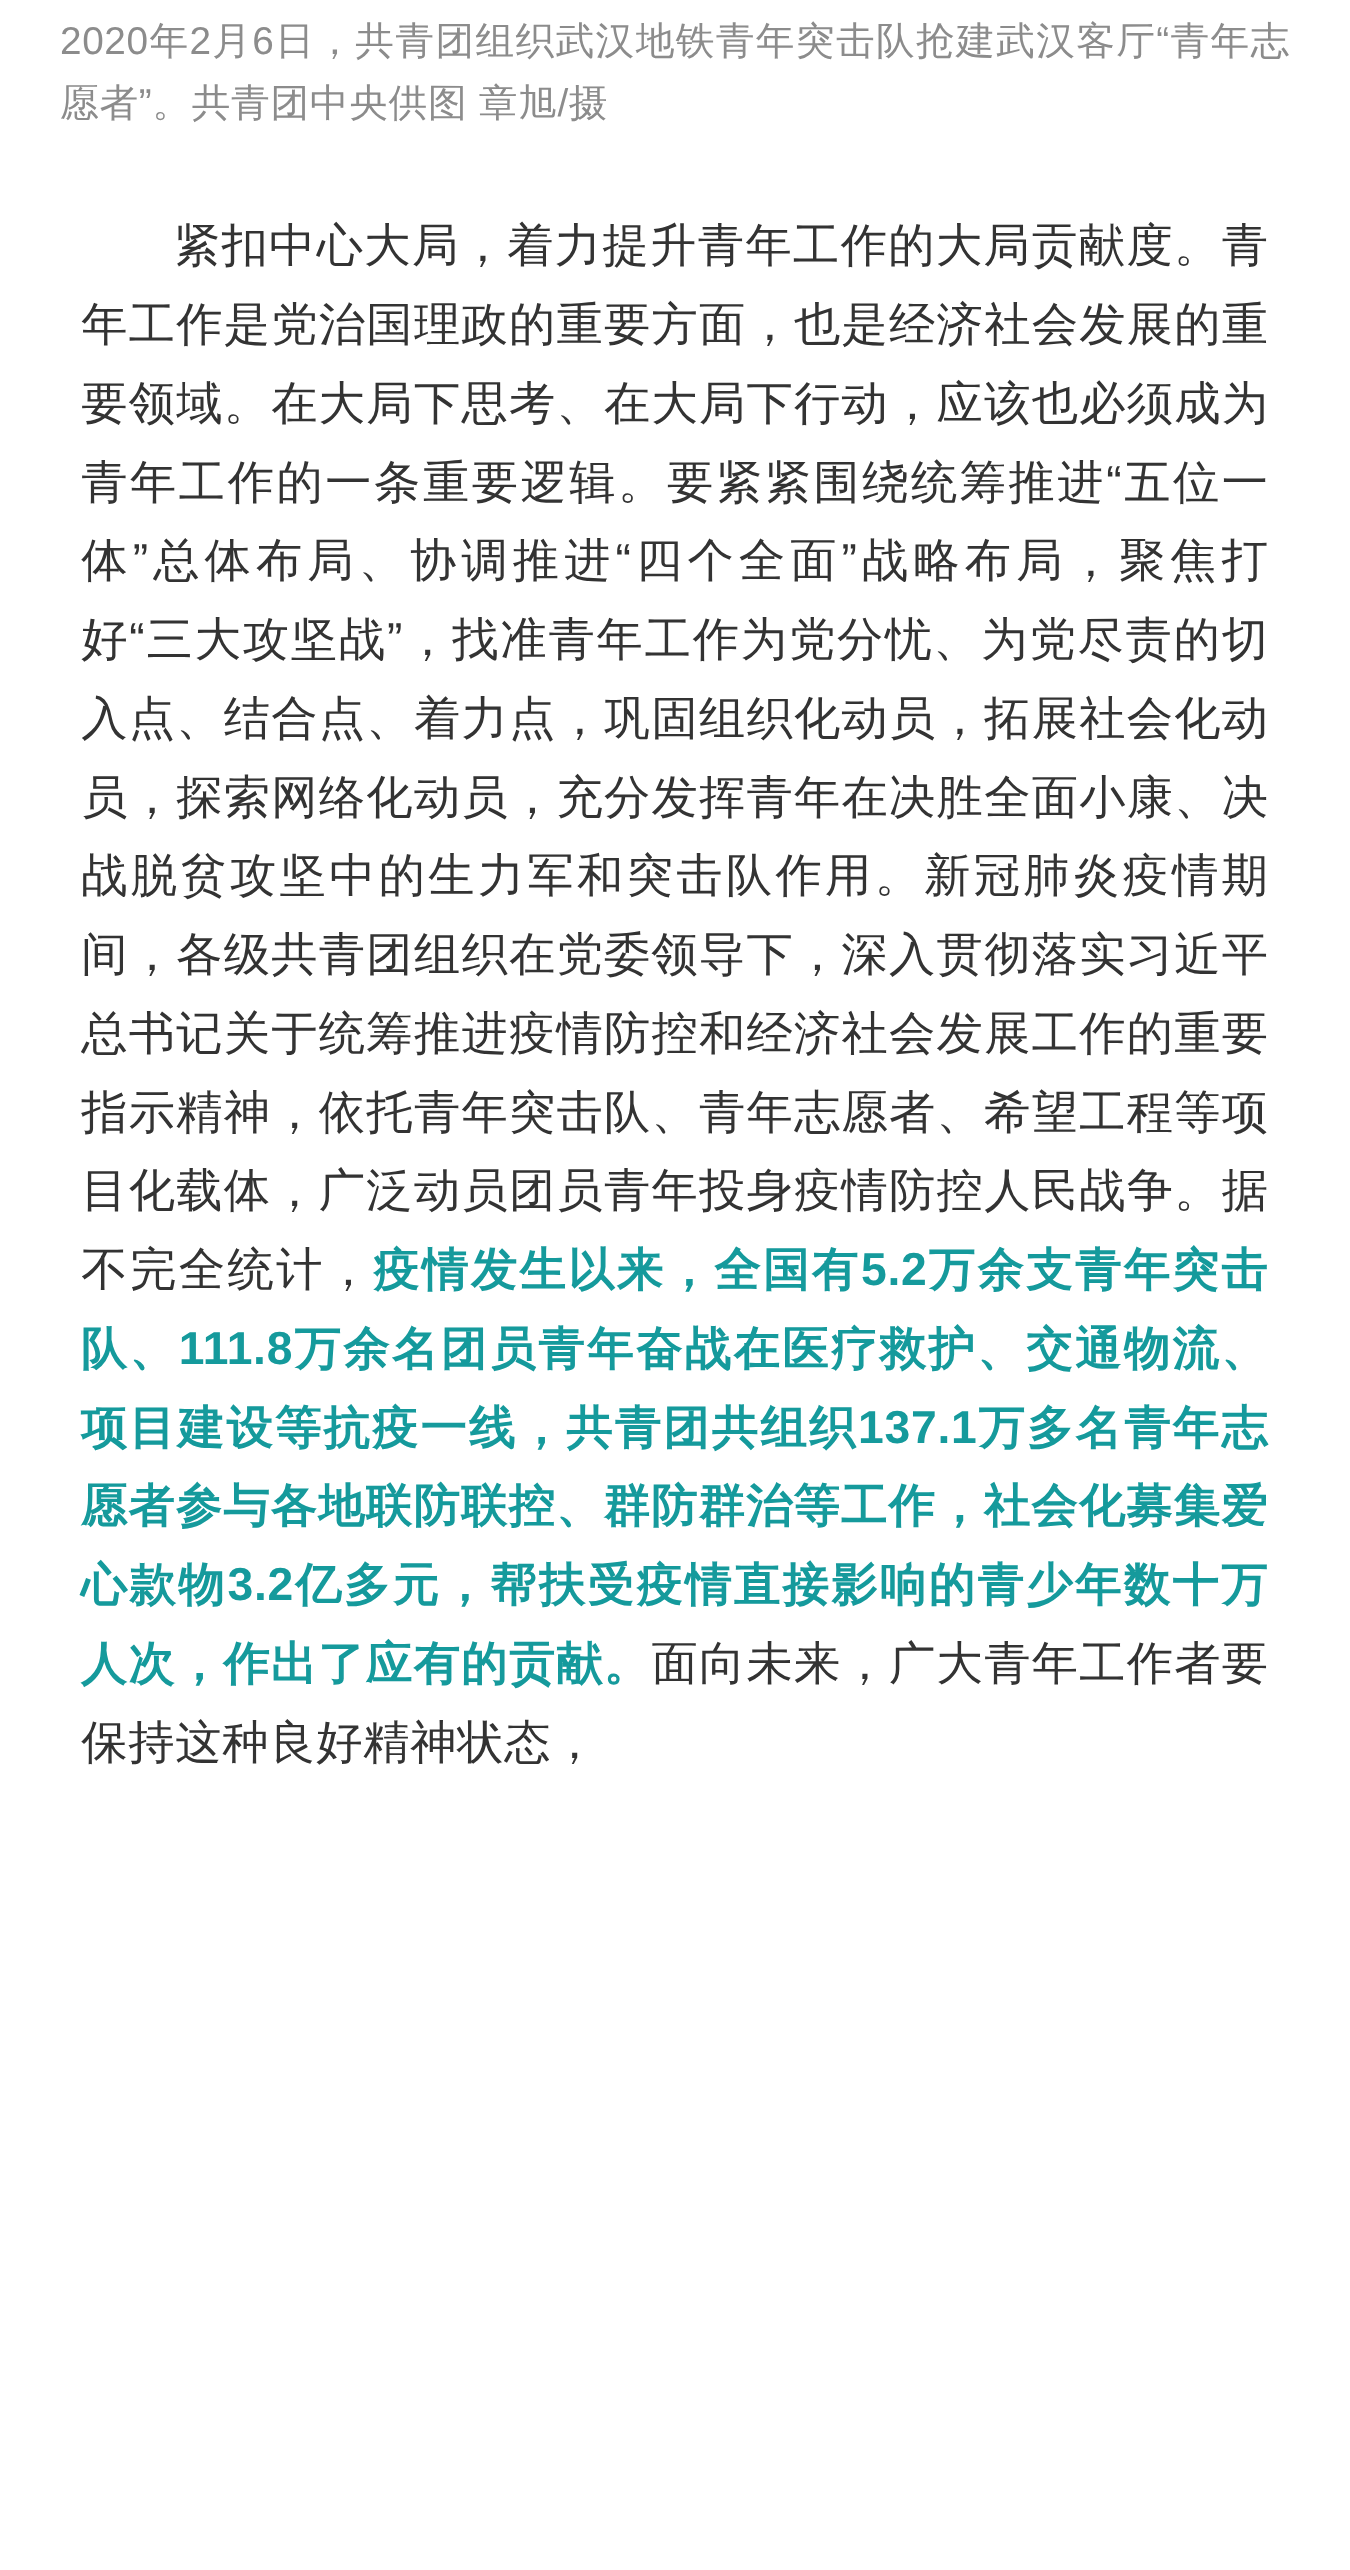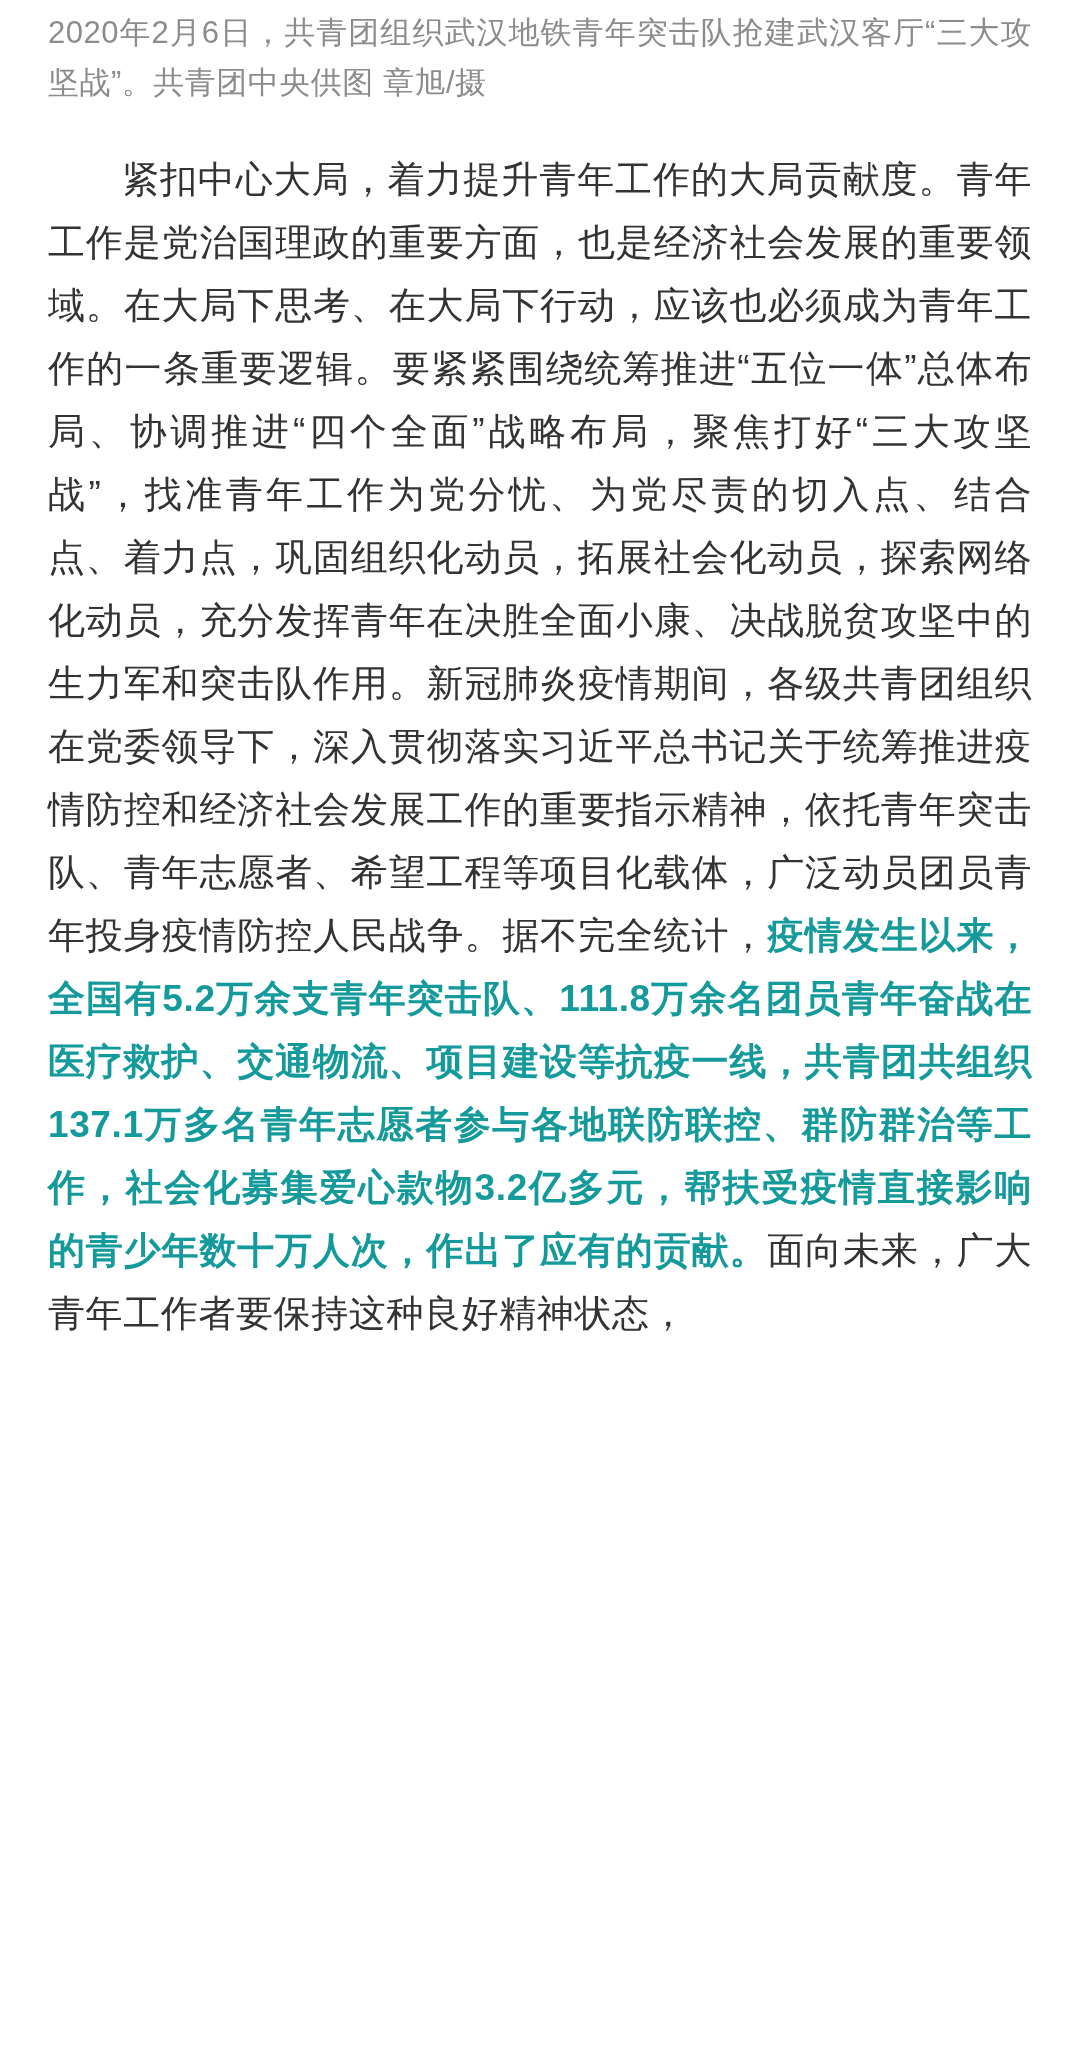--- a/index.html
+++ b/index.html
@@ -38,36 +38,36 @@
     top: 148px;
     width: 984px;
     color: #333333;
     font-size: 37px;
     line-height: 63px;
     letter-spacing: 0.6px;
     text-align: justify;
     text-justify: inter-ideograph;
   }
   .para {
-    margin: 0;
+    margin: 17px;
     text-indent: 2em;
   }
   .hl {
     color: #159a9c;
     font-weight: bold;
   }
   .plain {
     color: #333333;
     font-weight: normal;
   }
 </style>
 </head>
 <body>
 
 <div class="page">
 
-  <div class="caption">2020年2月6日，共青团组织武汉地铁青年突击队抢建武汉客厅“三大攻坚战”。共青团中央供图 章旭/摄</div>
+  <div class="caption">2020年2月6日，共青团组织武汉地铁青年突击队抢建武汉客厅“青年志愿者”。共青团中央供图 章旭/摄</div>
 
   <div class="article">
     <p class="para"><span>紧扣中心大局，着力提升青年工作的大局贡献度。青年工作是党治国理政的重要方面，也是经济社会发展的重要领域。在大局下思考、在大局下行动，应该也必须成为青年工作的一条重要逻辑。要紧紧围绕统筹推进“五位一体”总体布局、协调推进“四个全面”战略布局，聚焦打好“三大攻坚战”，找准青年工作为党分忧、为党尽责的切入点、结合点、着力点，巩固组织化动员，拓展社会化动员，探索网络化动员，充分发挥青年在决胜全面小康、决战脱贫攻坚中的生力军和突击队作用。新冠肺炎疫情期间，各级共青团组织在党委领导下，深入贯彻落实习近平总书记关于统筹推进疫情防控和经济社会发展工作的重要指示精神，依托青年突击队、青年志愿者、希望工程等项目化载体，广泛动员团员青年投身疫情防控人民战争。据不完全统计，</span><span class="hl">疫情发生以来，全国有5.2万余支青年突击队、111.8万余名团员青年奋战在医疗救护、交通物流、项目建设等抗疫一线，共青团共组织137.1万多名青年志愿者参与各地联防联控、群防群治等工作，社会化募集爱心款物3.2亿多元，帮扶受疫情直接影响的青少年数十万人次，作出了应有的贡献。</span><span class="plain">面向未来，广大青年工作者要保持这种良好精神状态，</span></p>
   </div>
 
 </div>
 
 </body></html>

